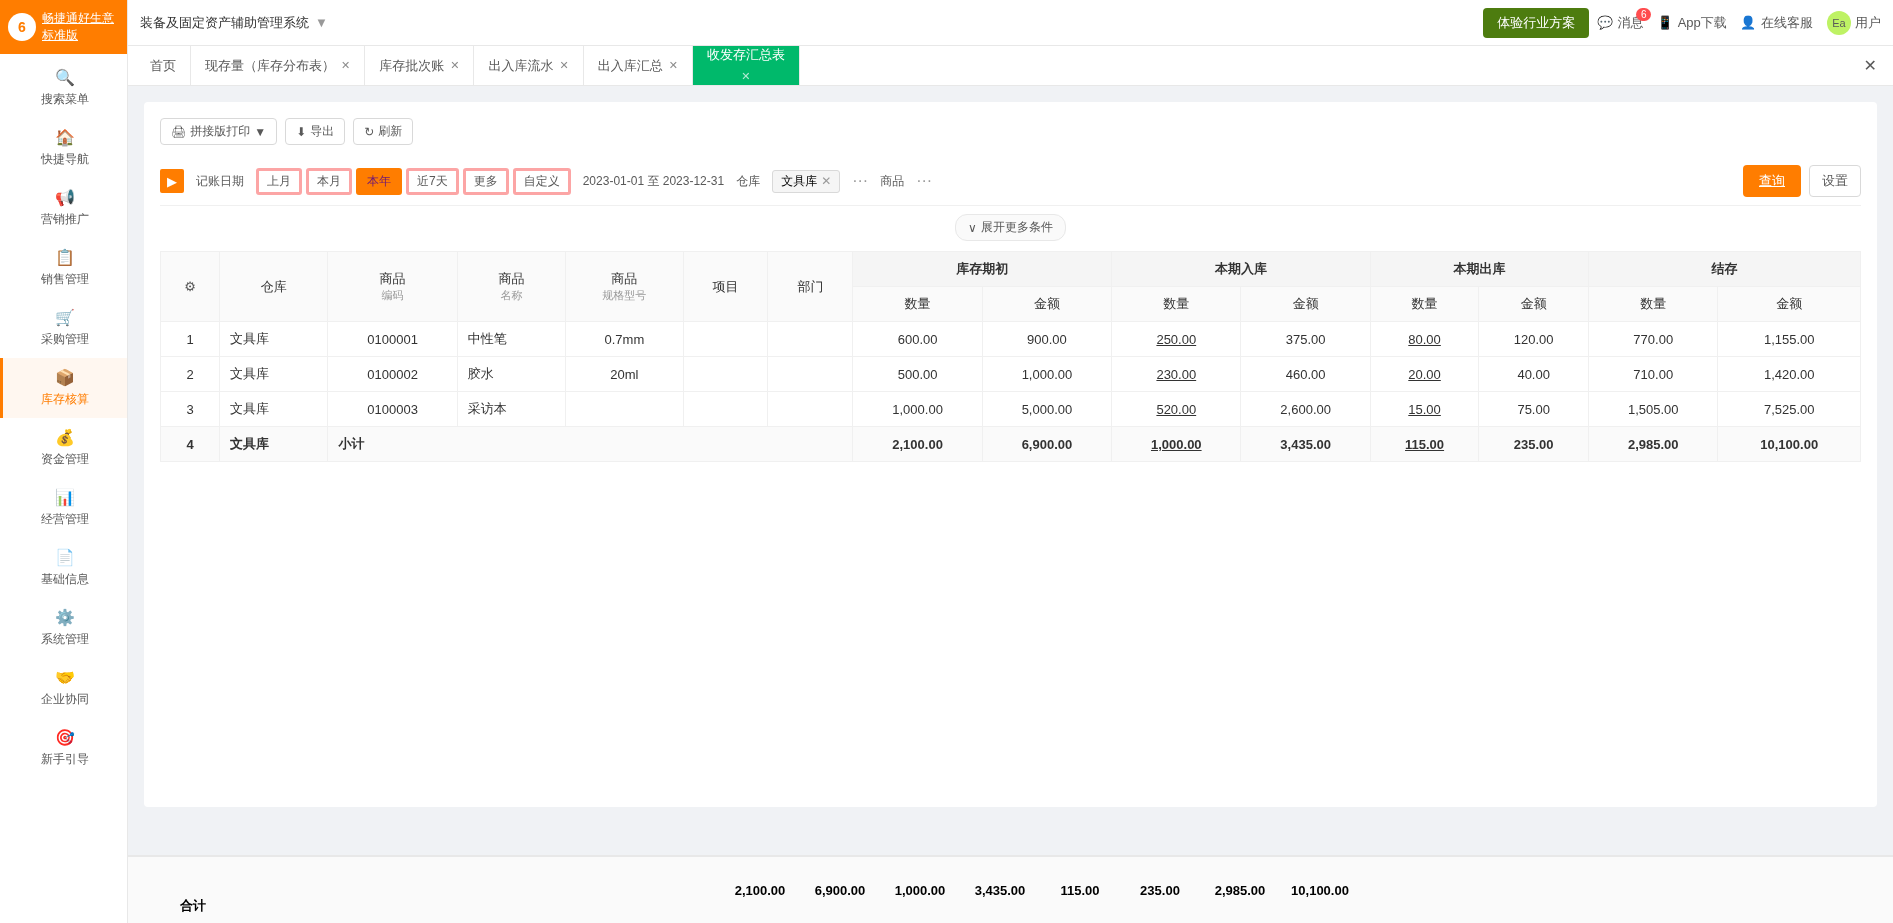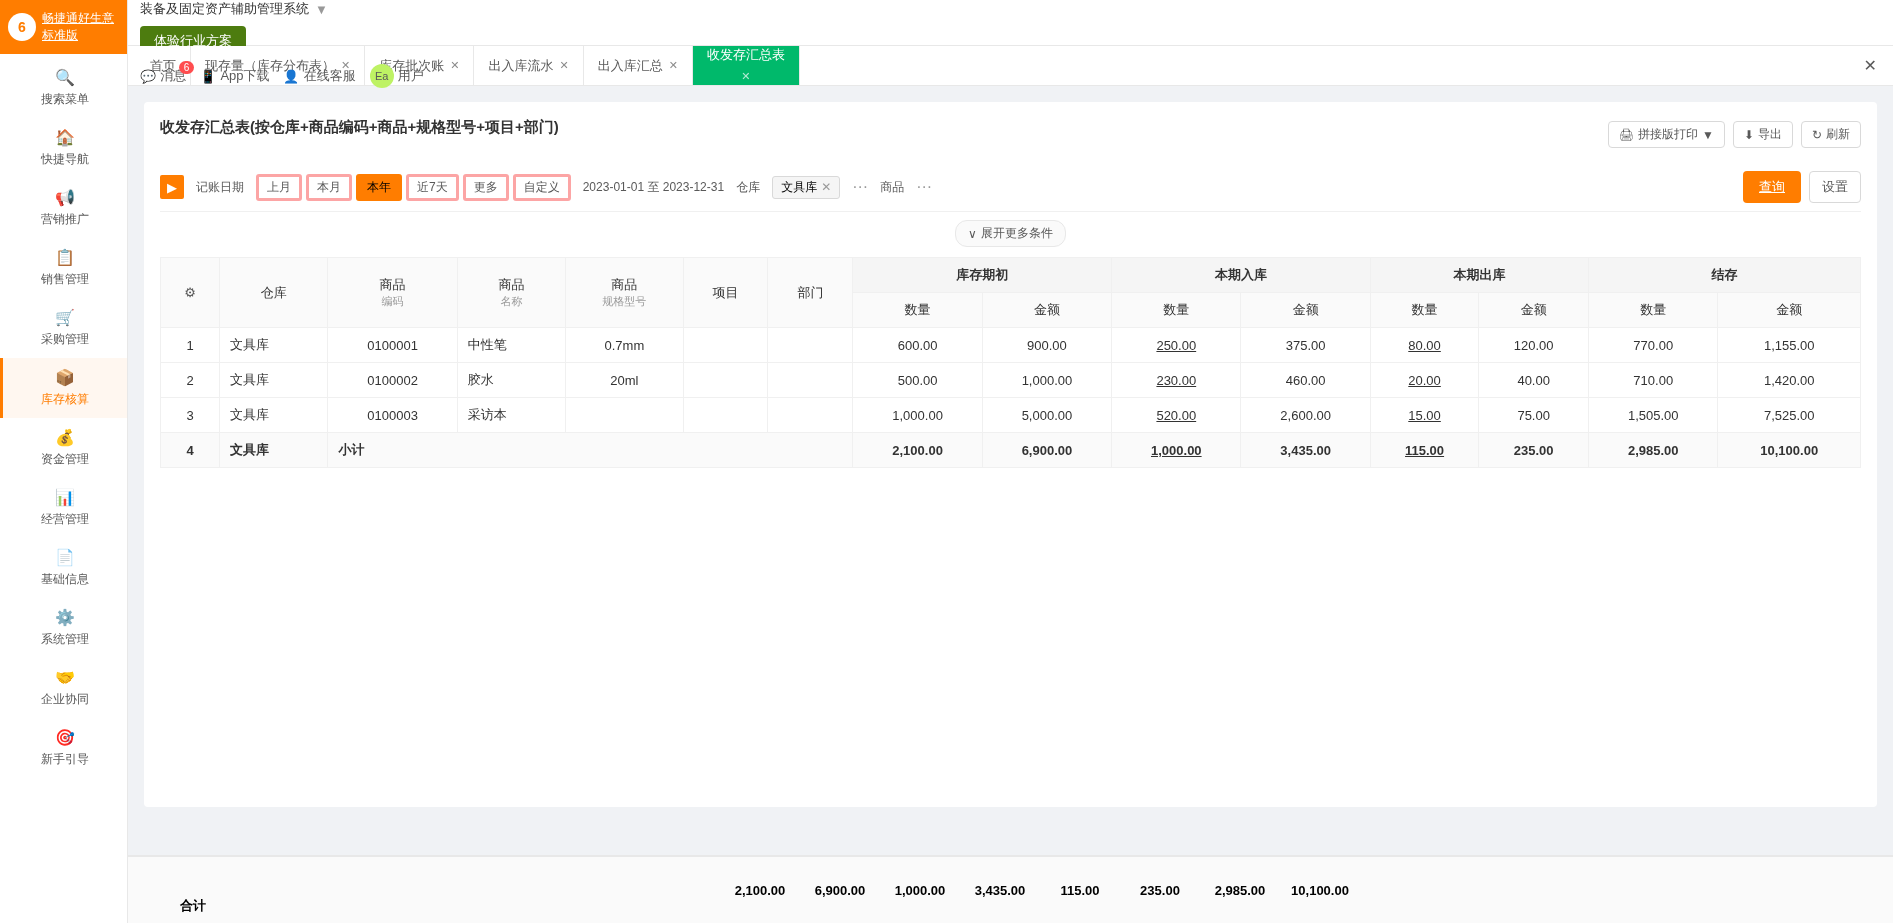--- a/index.html
+++ b/index.html
@@ -10,21 +10,21 @@
     .sidebar-logo { background: #ff7d00; padding: 10px 8px; display: flex; align-items: center; gap: 6px; min-height: 50px; }
     .sidebar-logo-icon { width: 28px; height: 28px; background: #fff; border-radius: 50%; display: flex; align-items: center; justify-content: center; font-weight: bold; color: #ff7d00; font-size: 14px; }
     .sidebar-logo-text { color: #fff; font-size: 12px; line-height: 1.4; text-decoration: underline; }
     .sidebar-nav { flex: 1; overflow-y: auto; padding: 4px 0; }
     .sidebar-item { display: flex; flex-direction: column; align-items: center; padding: 10px 4px; cursor: pointer; color: #595959; font-size: 12px; gap: 4px; border-left: 3px solid transparent; }
     .sidebar-item.active { background: #fff7f0; color: #ff7d00; border-left-color: #ff7d00; }
     .sidebar-item-icon { font-size: 16px; }
 
     
     .main-area { flex: 1; display: flex; flex-direction: column; overflow: hidden; }
-    .system-header { background: #fff; border-bottom: 1px solid #e8e8e8; display: flex; align-items: flex-start; padding: 0 12px; height: 46px; gap: 8px; flex-direction: column; }
+    .system-header { background: #fff; border-bottom: 1px solid #e8e8e8; display: flex; align-items: center; padding: 0 12px; height: 46px; gap: 8px; }
     .system-title { font-size: 13px; color: #333; flex: 1; display: flex; align-items: center; gap: 6px; }
     .experience-btn { background: #4d7c0f; color: #fff; border: none; padding: 6px 14px; border-radius: 4px; cursor: pointer; font-size: 13px; }
     .header-icons { display: flex; align-items: center; gap: 14px; color: #595959; font-size: 13px; }
     .header-icon-item { display: flex; align-items: center; gap: 4px; cursor: pointer; position: relative; }
     .badge { background: #ff4d4f; color: #fff; border-radius: 10px; font-size: 10px; padding: 1px 5px; position: absolute; top: -6px; right: -8px; }
 
     
     .tab-bar { background: #fff; border-bottom: 1px solid #e8e8e8; display: flex; align-items: center; padding: 0 8px; height: 40px; overflow: hidden; }
     .tab-item { display: flex; align-items: center; gap: 6px; padding: 0 14px; height: 100%; border-right: 1px solid #e8e8e8; cursor: pointer; color: #595959; font-size: 13px; white-space: nowrap; flex-shrink: 0; }
     .tab-item.active { background: #00b96b; color: #fff; flex-direction: column; }
@@ -37,21 +37,21 @@
     .page-title { font-size: 15px; font-weight: bold; color: #333; margin-bottom: 14px; }
 
     
     .filter-bar { display: flex; align-items: flex-start; gap: 12px; margin-bottom: 8px; padding: 8px 0; border-bottom: 1px solid #f0f0f0; }
     .filter-arrow { width: 24px; height: 24px; background: #ff7d00; color: #fff; display: flex; align-items: center; justify-content: center; cursor: pointer; border-radius: 2px; flex-shrink: 0; margin-top: 4px; }
     .filter-sections { flex: 1; display: flex; flex-direction: column; gap: 6px; }
     .filter-row { display: flex; align-items: center; gap: 12px; flex-wrap: wrap; }
     .filter-label { color: #595959; font-size: 12px; white-space: nowrap; }
     .date-btns { display: flex; gap: 4px; align-items: center; }
     .date-btn { padding: 2px 8px; font-size: 12px; border: 3px solid #fca5a5; background: #fff; cursor: pointer; border-radius: 3px; color: #595959; }
-    .date-btn.active { background: #ff7d00; color: #000000; border-color: #ff7d00; font-family: Liberation Serif, serif; }
+    .date-btn.active { background: #ff7d00; color: #701a75; border-color: #ff7d00; font-family: Liberation Serif, serif; }
     .date-range { font-size: 12px; color: #595959; }
     .warehouse-tag { display: flex; align-items: center; gap: 4px; background: #f5f5f5; border: 1px solid #d9d9d9; padding: 2px 8px; border-radius: 3px; font-size: 12px; }
     .warehouse-tag .x { cursor: pointer; color: #999; }
     .btn-query { background: #ff7d00; color: #fff; border: none; padding: 6px 16px; border-radius: 4px; cursor: pointer; font-size: 13px; text-decoration: underline; }
     .btn-setting { background: #fff; color: #595959; border: 1px solid #d9d9d9; padding: 6px 12px; border-radius: 4px; cursor: pointer; font-size: 13px; }
 
     
     .expand-bar { display: flex; justify-content: center; margin-bottom: 10px; }
     .expand-btn { display: flex; align-items: center; gap: 4px; color: #595959; font-size: 12px; cursor: pointer; padding: 4px 12px; border: 1px solid #e8e8e8; border-radius: 12px; background: #fafafa; }
 
@@ -193,21 +193,20 @@
       <span>收发存汇总表</span>
       <span class="close-btn">✕</span>
     </div>
     <span class="tab-close">✕</span>
   </div>
 
   <div class="content-area">
     <div class="page-container">
 
       <div class="page-header">
-        <h2 class="page-title">收发存汇总表(按仓库+商品编码+商品+规格型号+项目+部门)</h2>
         <div class="page-header-actions">
           <button class="btn-action">
             <span>🖨</span>
             <span>拼接版打印</span>
             <span>▼</span>
           </button>
           <button class="btn-action">
             <span>⬇</span>
             <span>导出</span>
           </button>

